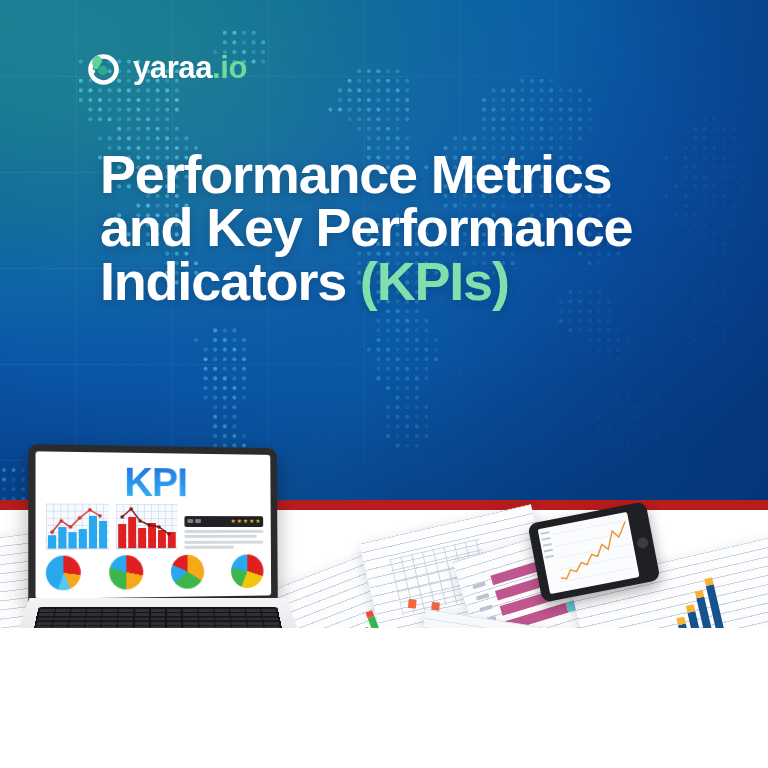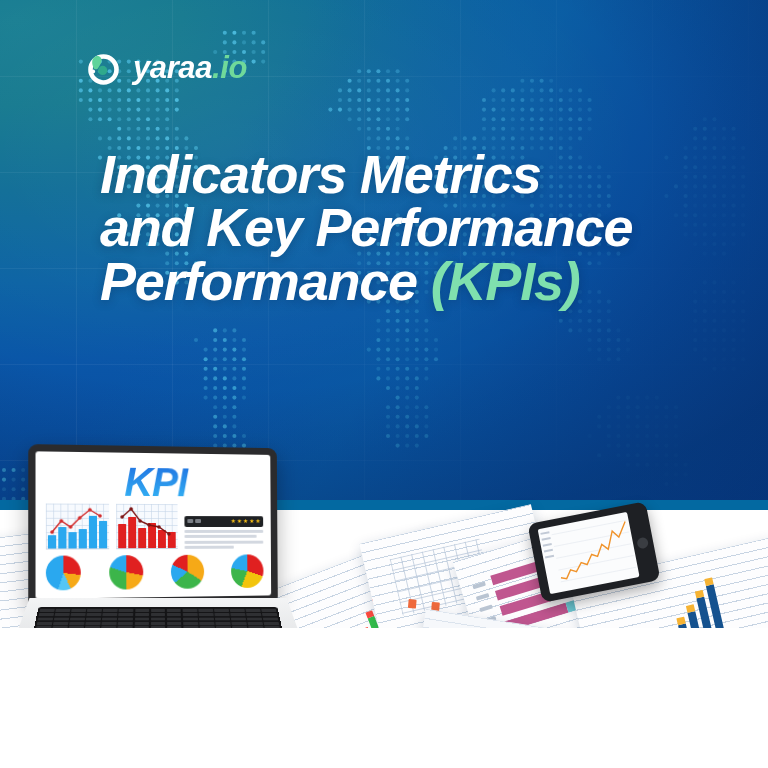--- a/index.html
+++ b/index.html
@@ -1,21 +1,21 @@
 <!DOCTYPE html>
 <html><head>
 <meta charset="utf-8">
 <style>
   html,body{margin:0;padding:0;}
   body{
     width:768px;height:768px;overflow:hidden;
     font-family:"Liberation Sans", sans-serif;
     background:#ffffff;
   }
-  .poster{position:relative;width:768px;height:628px;overflow:hidden;background:#0369a1;font-style:italic;}
+  .poster{position:relative;width:768px;height:628px;overflow:hidden;background:#b91c1c;}
 
   
   .bg{position:absolute;inset:0 0 128px 0;overflow:hidden;}
   .bg-base{position:absolute;inset:0;
     background:
       radial-gradient(120% 95% at 2% 4%, #1a7f93 0%, #15798f 18%, #0f6d97 36%, #0c63a4 55%, #0a56a8 72%, #084a9e 100%);
   }
   .bg-blue-sweep{position:absolute;inset:0;
     background:
       linear-gradient(118deg, rgba(12,120,175,0) 30%, rgba(10,92,163,.55) 55%, rgba(8,70,150,.92) 80%, rgba(7,62,143,1) 100%);
@@ -1393,24 +1393,24 @@
         <circle cx="20.7" cy="23.4" r="4.6" fill="#2fa98c"></circle>
         <circle cx="11.2" cy="24.4" r="1.9" fill="#ffffff"></circle>
       </svg>
     </span>
     <span class="logo-text">
       <span>yaraa</span><span class="tld">.io</span>
     </span>
   </div>
 
   <div class="headline">
-    <span class="h-l2">Indicators Metrics</span>
+    <span class="h-l2">Performance Metrics</span>
     <span class="h-l3">and Key Performance</span>
     <span class="h-l4" style="font-size:54px;color:#fff;display:block;">
-      <span>Performance </span><span class="h-kpi">(KPIs)</span>
+      <span>Indicators </span><span class="h-kpi">(KPIs)</span>
     </span>
   </div>
 
   <div class="floor"></div>
   <div class="floor2"></div>
 
   <div class="papers">
 
     <div class="paper" style="left:-30px;top:62px;width:150px;height:120px;transform:rotate(-7deg);">
       <div class="ruled"></div>

